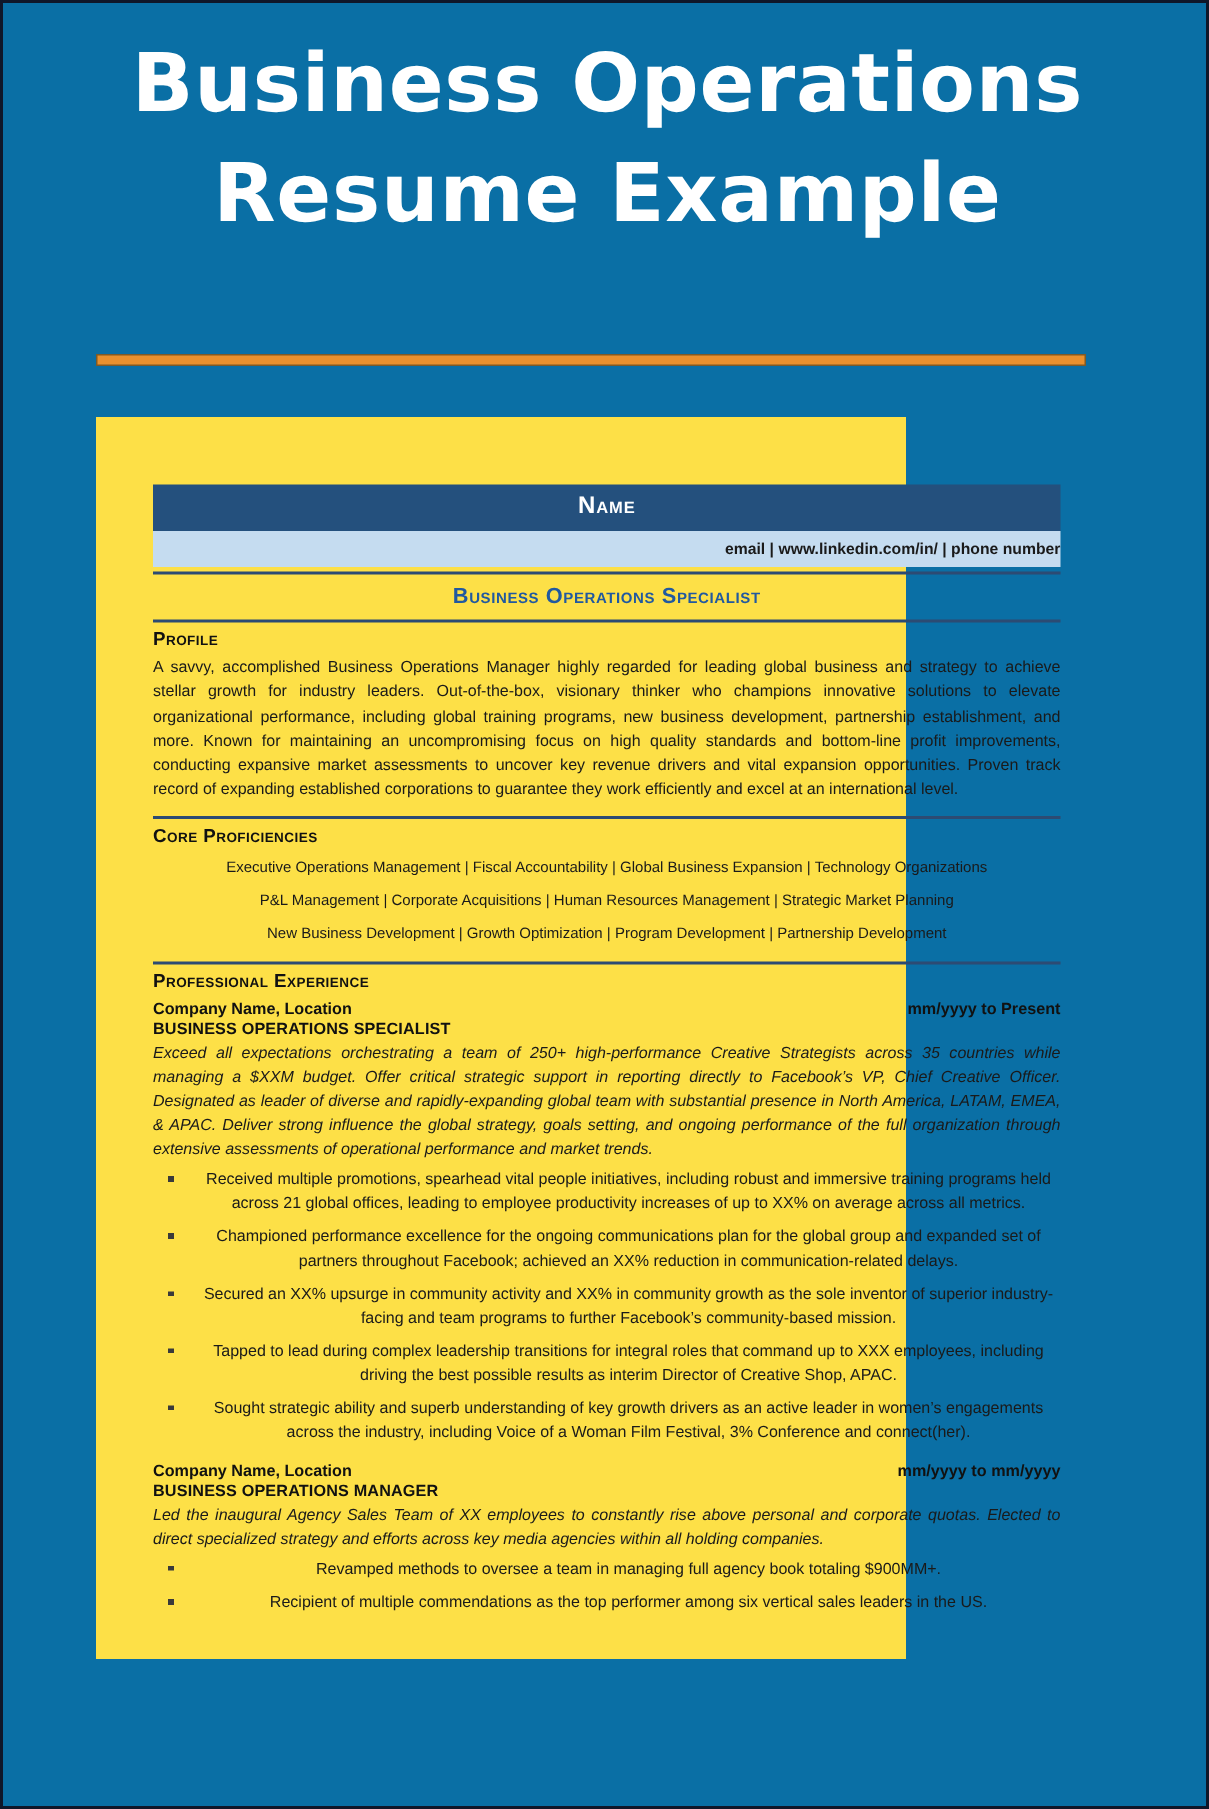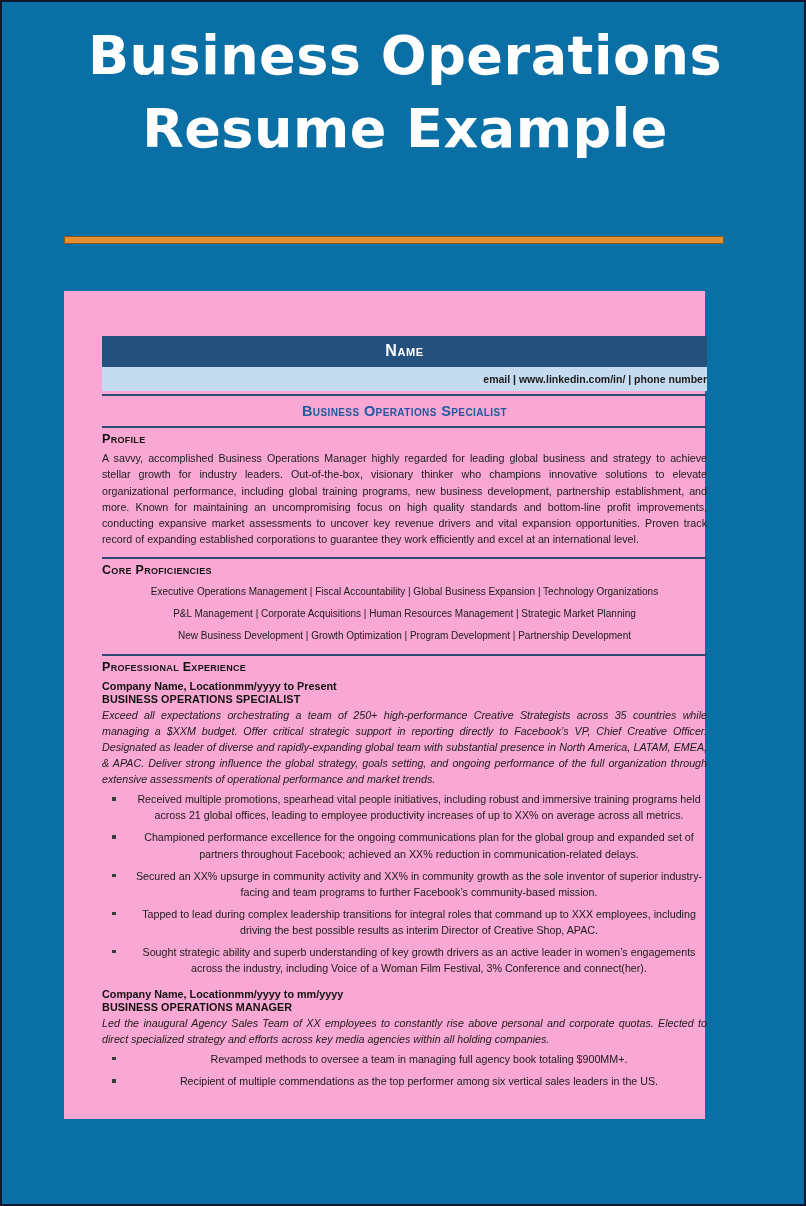--- a/index.html
+++ b/index.html
@@ -50,24 +50,24 @@
     height: 8px;
     background: #e8902e;
     border: 1px solid #7d5a27;
     box-sizing: border-box;
   }
 
   
   .card {
     position: absolute;
     left: 62px;
-    top: 289px;
-    width: 641px;
+    top: 276px;
+    width: 540px;
     height: 828px;
-    background: #f9a8d4;
+    background: #fde047;
   }
   .card-inner {
     position: absolute;
     left: 38px;
     top: 45px;
     width: 605px;
   }
 
   
   .name-bar {
@@ -137,20 +137,21 @@
     color: #1a1a1a;
     padding: 4px 0 3px 0;
   }
 
   
   .exp-block {
     margin-top: 8px;
   }
   .exp-head {
     display: flex;
+    justify-content: space-between;
     align-items: baseline;
     font-size: 10.8px;
     font-weight: bold;
     color: #111111;
   }
   .exp-role {
     font-size: 10.8px;
     font-weight: bold;
     color: #111111;
     letter-spacing: 0.1px;

